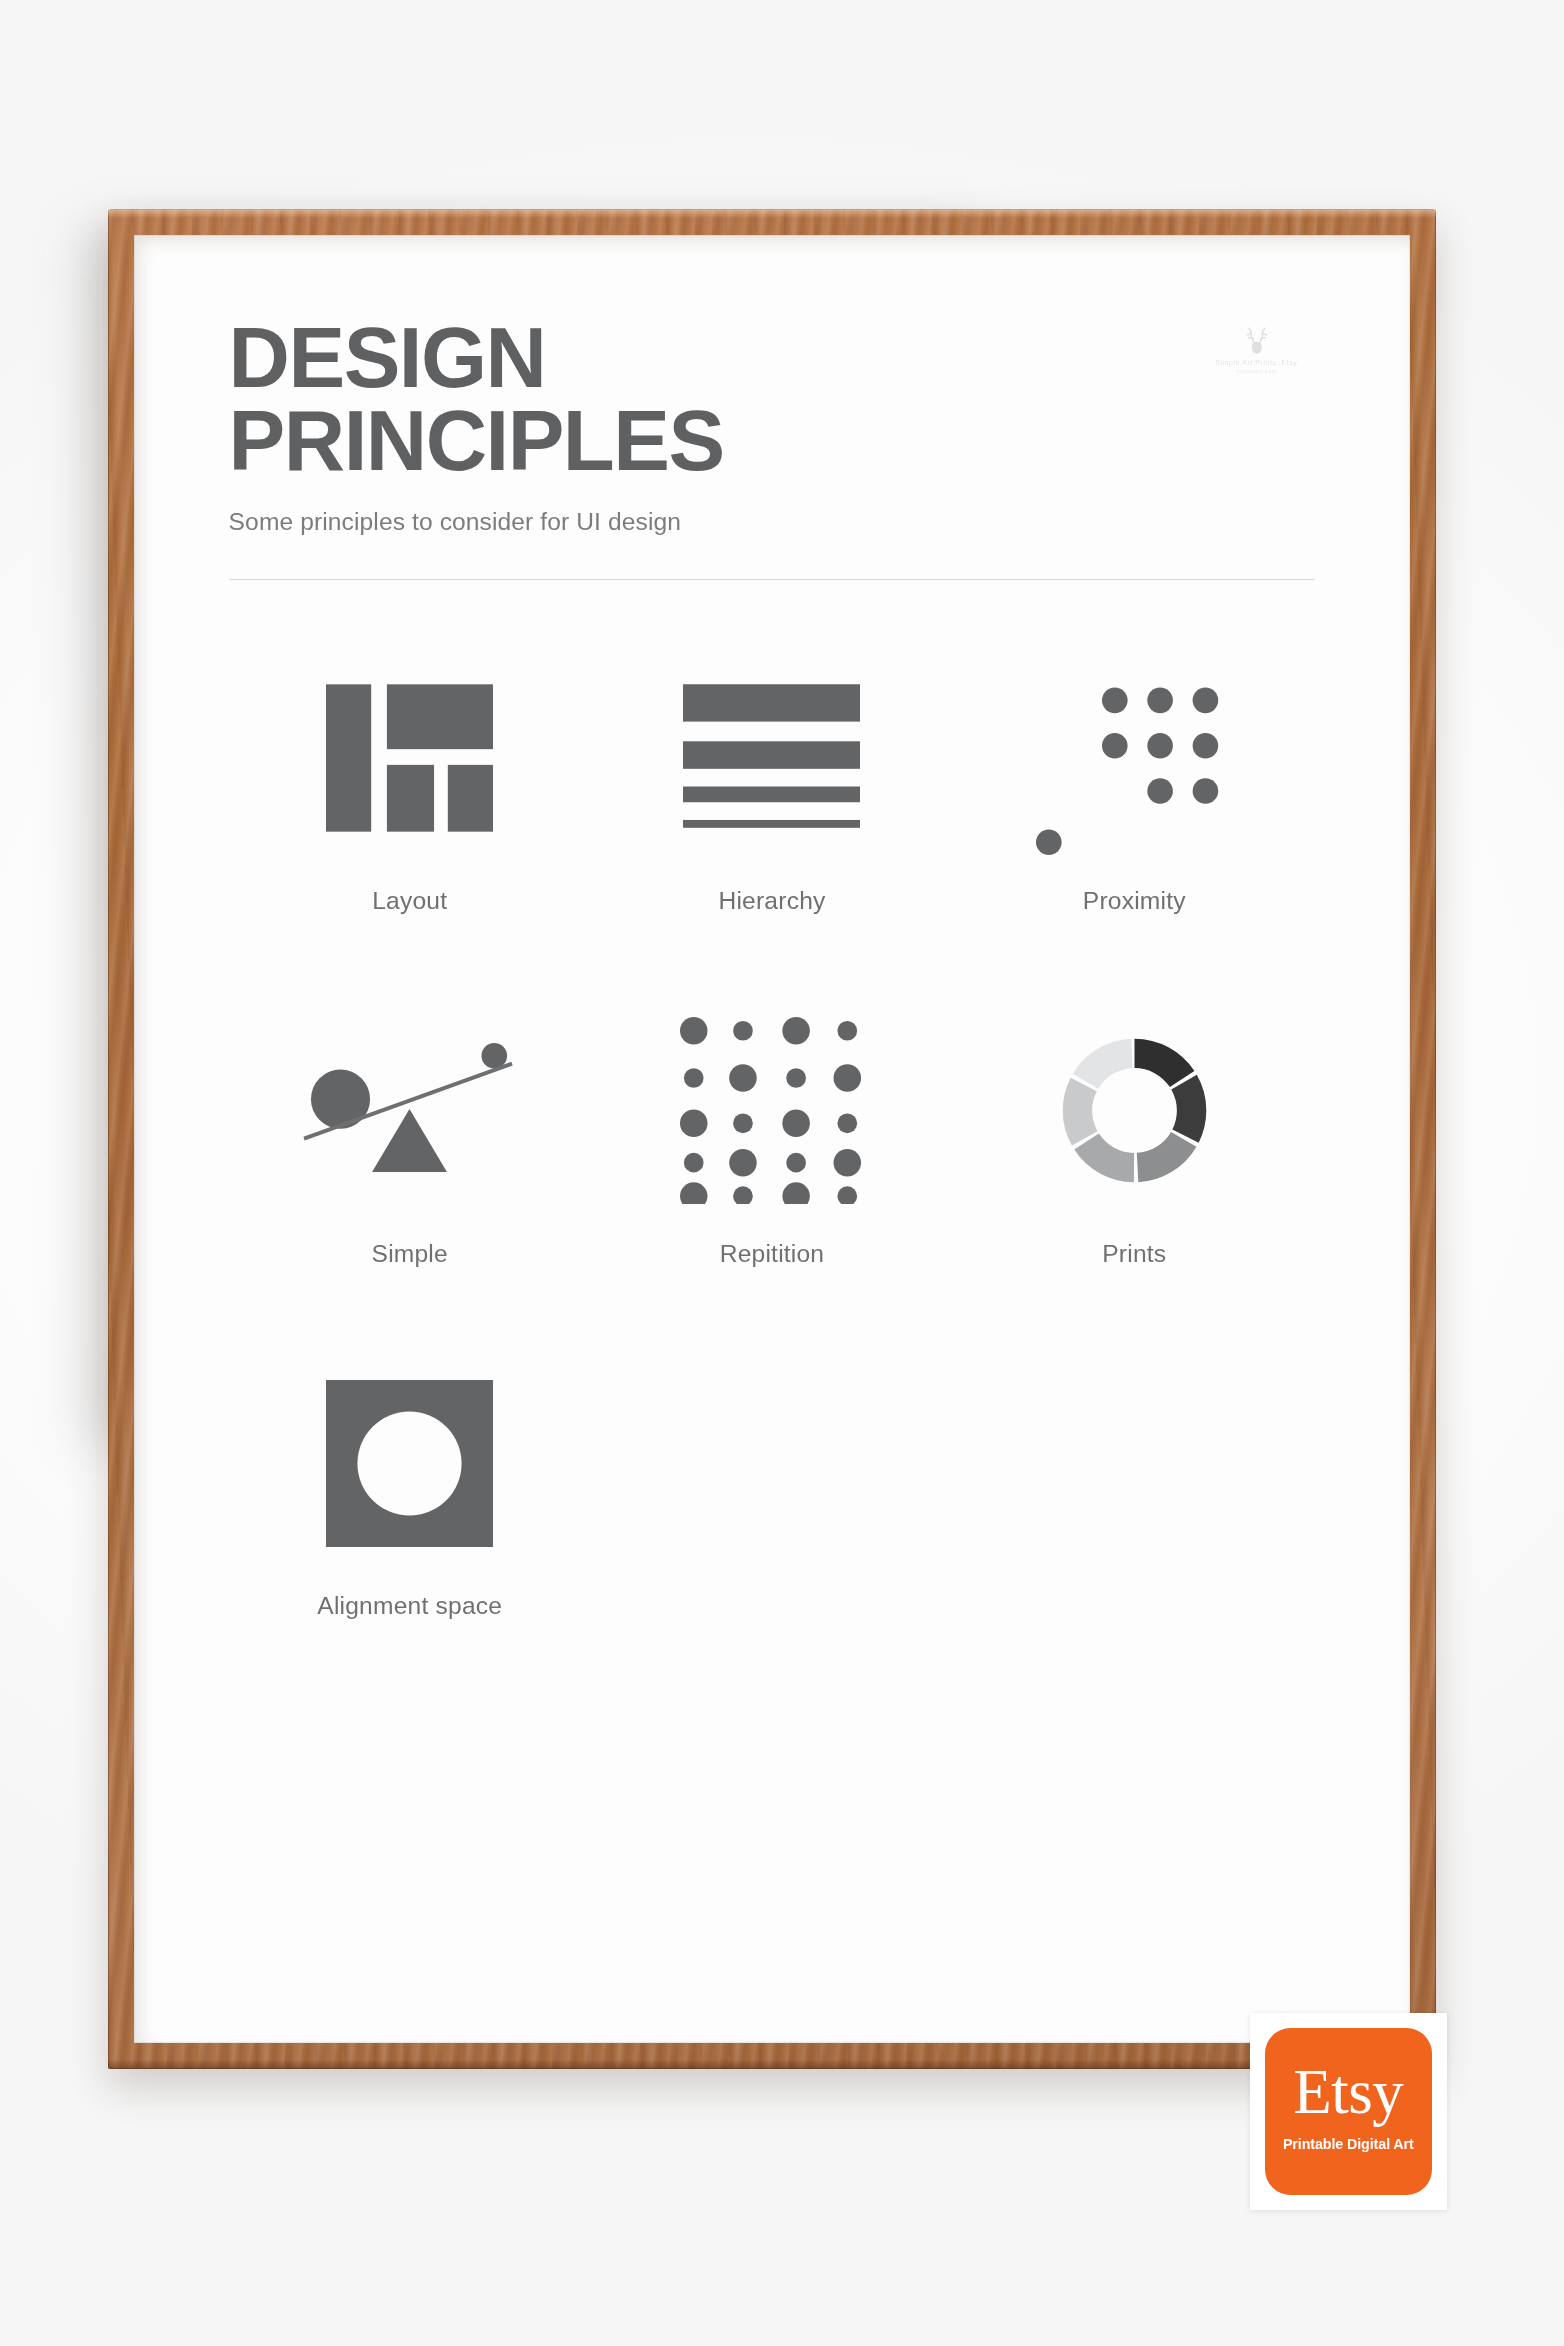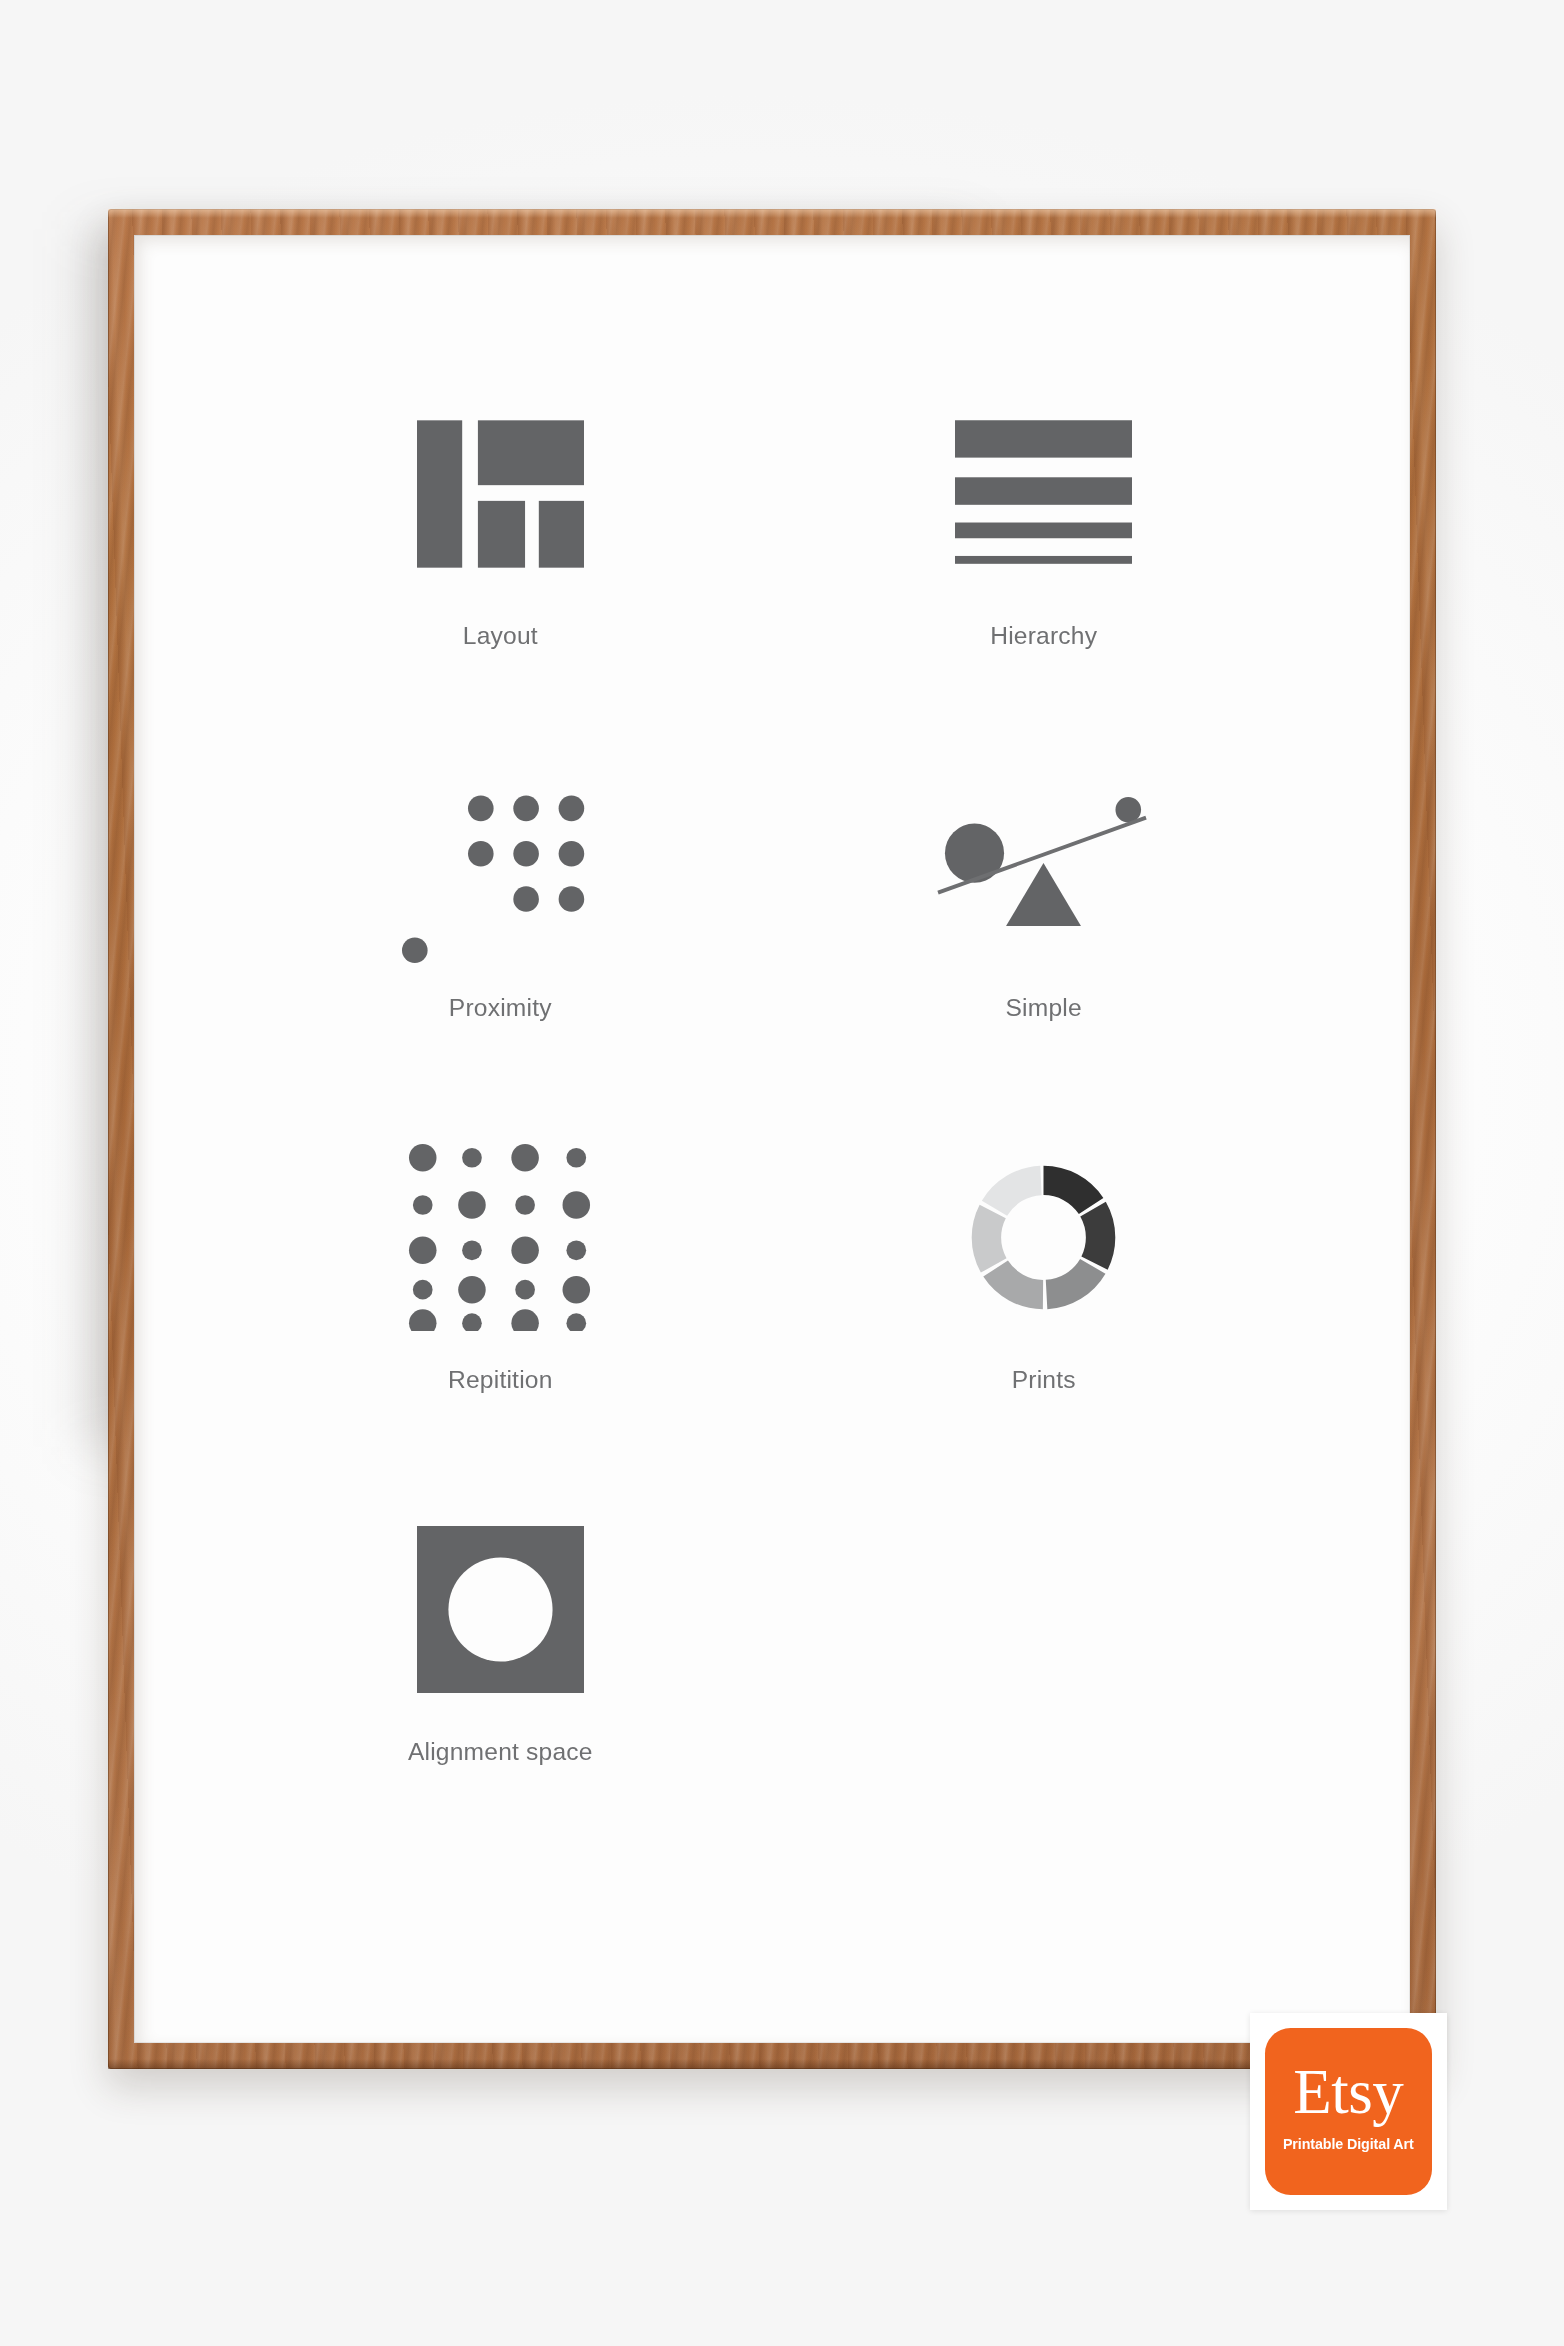--- a/index.html
+++ b/index.html
@@ -153,22 +153,22 @@
     margin-top: 43px;
     height: 1px;
     width: 100%;
     background: #d8d9da;
   }
 
   
   .grid {
     margin-top: 55px;
     display: grid;
-    grid-template-columns: repeat(2, 1fr);
-    row-gap: 92px;
+    grid-template-columns: repeat(3, 1fr);
+    row-gap: 73px;
   }
 
   .cell {
     display: flex;
     flex-direction: column;
     align-items: center;
   }
 
   .icon-box {
     width: 246px;
@@ -231,20 +231,42 @@
 <body>
 
 <div id="scene">
 
   <div class="wall"></div>
   <div class="frame-shadow"></div>
 
   <div class="frame">
     <div class="poster">
 
+      <div class="poster-header">
+
+        <div class="title-block">
+          <div class="poster-title-line">DESIGN</div>
+          <div class="poster-title-line">PRINCIPLES</div>
+          <div class="poster-subtitle">Some principles to consider for UI design</div>
+        </div>
+
+        <div class="brand-mark">
+          <svg class="brand-antler" width="29.6" height="27.6" viewBox="0 0 30 28">
+            <path d="M15 27 C11.5 27 10 23.5 10 20 C10 17 11.5 15 15 15 C18.5 15 20 17 20 20 C20 23.5 18.5 27 15 27 Z" fill="#9b9d9e"></path>
+            <path d="M11.5 15 C10 12 9 9 9.2 5.5 M9.2 5.5 C8 7 6.5 8 5 8 M9.2 5.5 C9 3.5 8 2 6.5 1.2
+                     M11.5 12 C10 11 8.2 10.6 6.6 11" stroke="#9b9d9e" stroke-width="1.5" fill="none" stroke-linecap="round"></path>
+            <path d="M18.5 15 C20 12 21 9 20.8 5.5 M20.8 5.5 C22 7 23.5 8 25 8 M20.8 5.5 C21 3.5 22 2 23.5 1.2
+                     M18.5 12 C20 11 21.8 10.6 23.4 11" stroke="#9b9d9e" stroke-width="1.5" fill="none" stroke-linecap="round"></path>
+          </svg>
+          <div class="brand-name">Simple Art Prints .Etsy</div>
+          <div class="brand-tag">simpleart.com</div>
+        </div>
+
+        <div class="divider"></div>
+      </div>
 
       <div class="grid">
 
         <div class="cell">
           <div class="icon-box">
             <svg width="167" height="148" viewBox="0 0 170 150">
               <rect x="0" y="0" width="46" height="150" fill="#636466"></rect>
               <rect x="62" y="0" width="108" height="66" fill="#636466"></rect>
               <rect x="62" y="82" width="48" height="68" fill="#636466"></rect>
               <rect x="124" y="82" width="46" height="68" fill="#636466"></rect>

